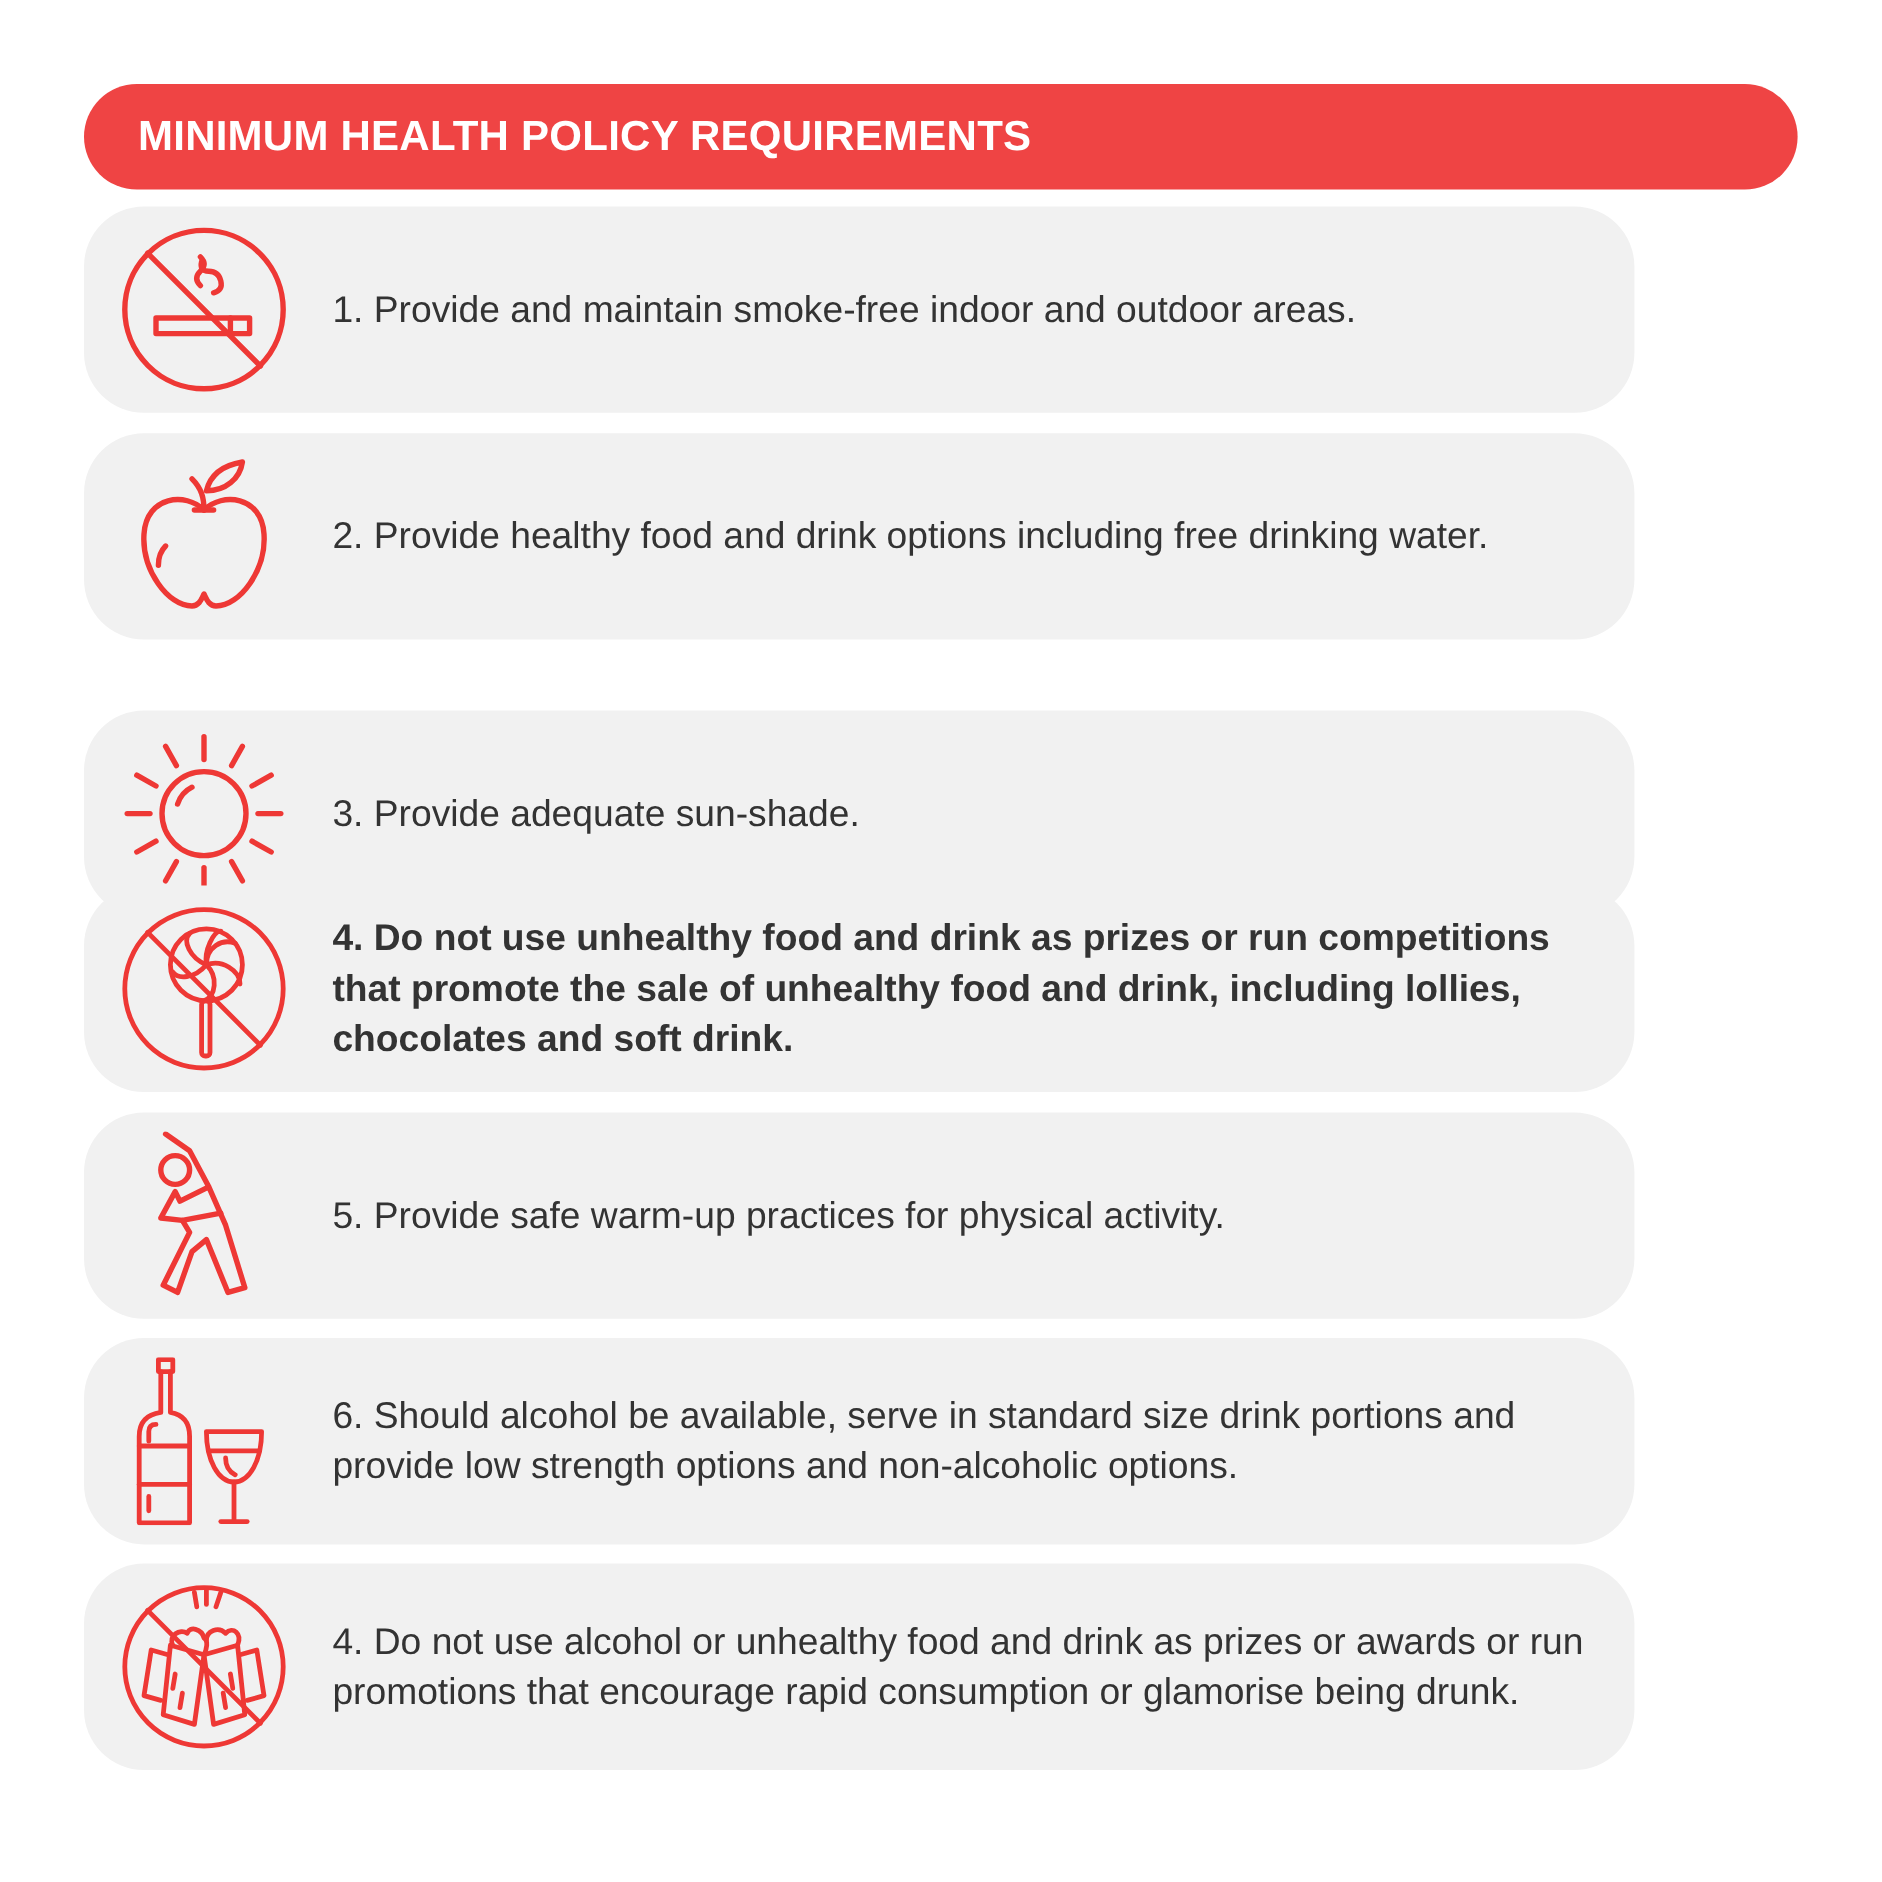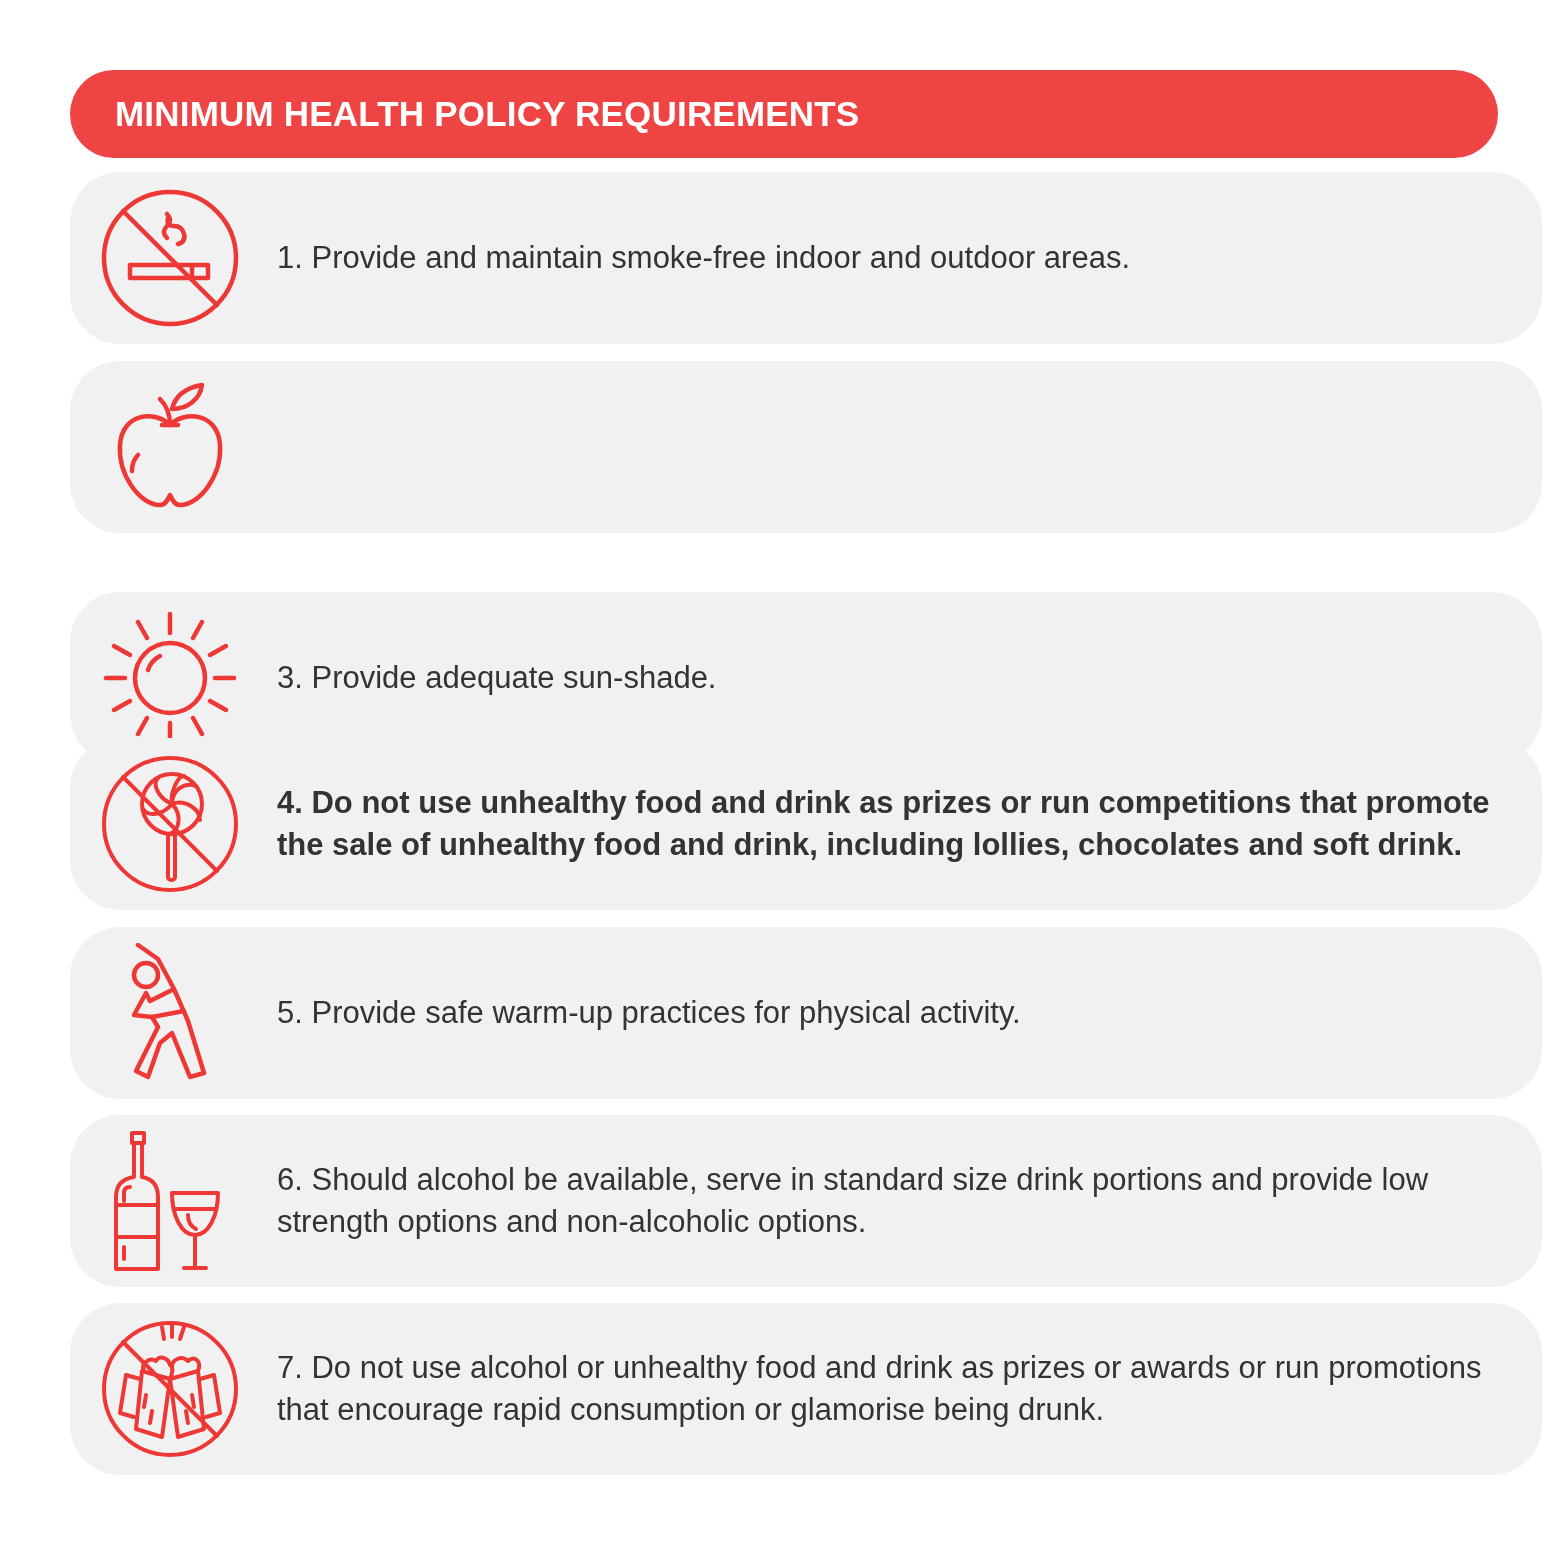--- a/index.html
+++ b/index.html
@@ -2,21 +2,21 @@
 <html><head>
 <meta charset="utf-8">
 <style>
   html, body { margin:0; padding:0; background:#ffffff; }
   body { width:1568px; height:1568px; position:relative; overflow:hidden;
          font-family:"Liberation Sans", sans-serif; }
   .header { position:absolute; left:70px; top:70px; width:1428px; height:88px;
             border-radius:44px; background:#ef4444; box-sizing:border-box;
             padding-left:45px; display:flex; align-items:center; }
   .header-title { color:#ffffff; font-weight:bold; font-size:35px; letter-spacing:0.2px; }
-  .row { position:absolute; left:70px; width:1472px; height:172px; border-radius:50px;
+  .row { position:absolute; left:70px; width:1292px; height:172px; border-radius:50px;
          background:#f1f1f1; }
   .icon { position:absolute; left:30px; top:16px; width:140px; height:140px; }
   .icon svg { width:140px; height:140px; display:block; }
   .text { position:absolute; left:207px; right:30px; top:0; bottom:0; display:flex;
           align-items:center; color:#333333; font-size:31px; line-height:42px; }
   .text span { display:block; }
 </style>
 </head>
 <body>
 
@@ -43,20 +43,23 @@
 <div class="row" style="top:361px;">
   <div class="icon">
     <svg viewBox="0 0 140 140" fill="none" stroke="#ee3835" stroke-width="4.5" stroke-linecap="round" stroke-linejoin="round">
       <path d="M70 60 C55 45 22 48 20 80 C18 110 40 140 60 140 C66 140 68 134 70 130 C72 134 74 140 80 140 C100 140 122 110 120 80 C118 48 85 45 70 60 Z" transform="translate(0,-12)"></path>
       <path d="M62 48 L78 48"></path>
       <path d="M70 48 C70 38 68 30 60 22"></path>
       <path d="M72 32 C76 16 90 10 102 8 C100 22 88 32 72 32 Z"></path>
       <path d="M38 78 C34 82 32 88 32 94"></path>
     </svg>
   </div>
+  <div class="text">
+      <span>2. Provide healthy food and drink options including free drinking water.</span>
+    </div>
 </div>
 
 <div class="row" style="top:549px;margin-top:43px;">
   <div class="icon">
     <svg viewBox="0 0 140 140" fill="none" stroke="#ee3835" stroke-width="4.5" stroke-linecap="round">
       <circle cx="70" cy="70" r="35"></circle>
       <path d="M48 62 A24 24 0 0 1 60 48"></path>
       <line x1="70" y1="6" x2="70" y2="25"></line>
       <line x1="70" y1="115" x2="70" y2="134"></line>
       <line x1="6" y1="70" x2="25" y2="70"></line>
@@ -144,15 +147,15 @@
       <line x1="72" y1="6" x2="72" y2="18"></line>
       <line x1="84" y1="8" x2="80" y2="20"></line>
       <line x1="46" y1="76" x2="44" y2="88"></line>
       <line x1="52" y1="92" x2="50" y2="104"></line>
       <line x1="92" y1="76" x2="94" y2="88"></line>
       <line x1="86" y1="92" x2="88" y2="104"></line>
       <line x1="23" y1="23" x2="117" y2="117"></line>
     </svg>
   </div>
   <div class="text">
-      <span>7. Do not use alcohol or unhealthy food and drink as prizes or awards or run promotions that encourage rapid consumption or glamorise being drunk.</span>
+      <span>4. Do not use alcohol or unhealthy food and drink as prizes or awards or run promotions that encourage rapid consumption or glamorise being drunk.</span>
     </div>
 </div>
 
 </body></html>

